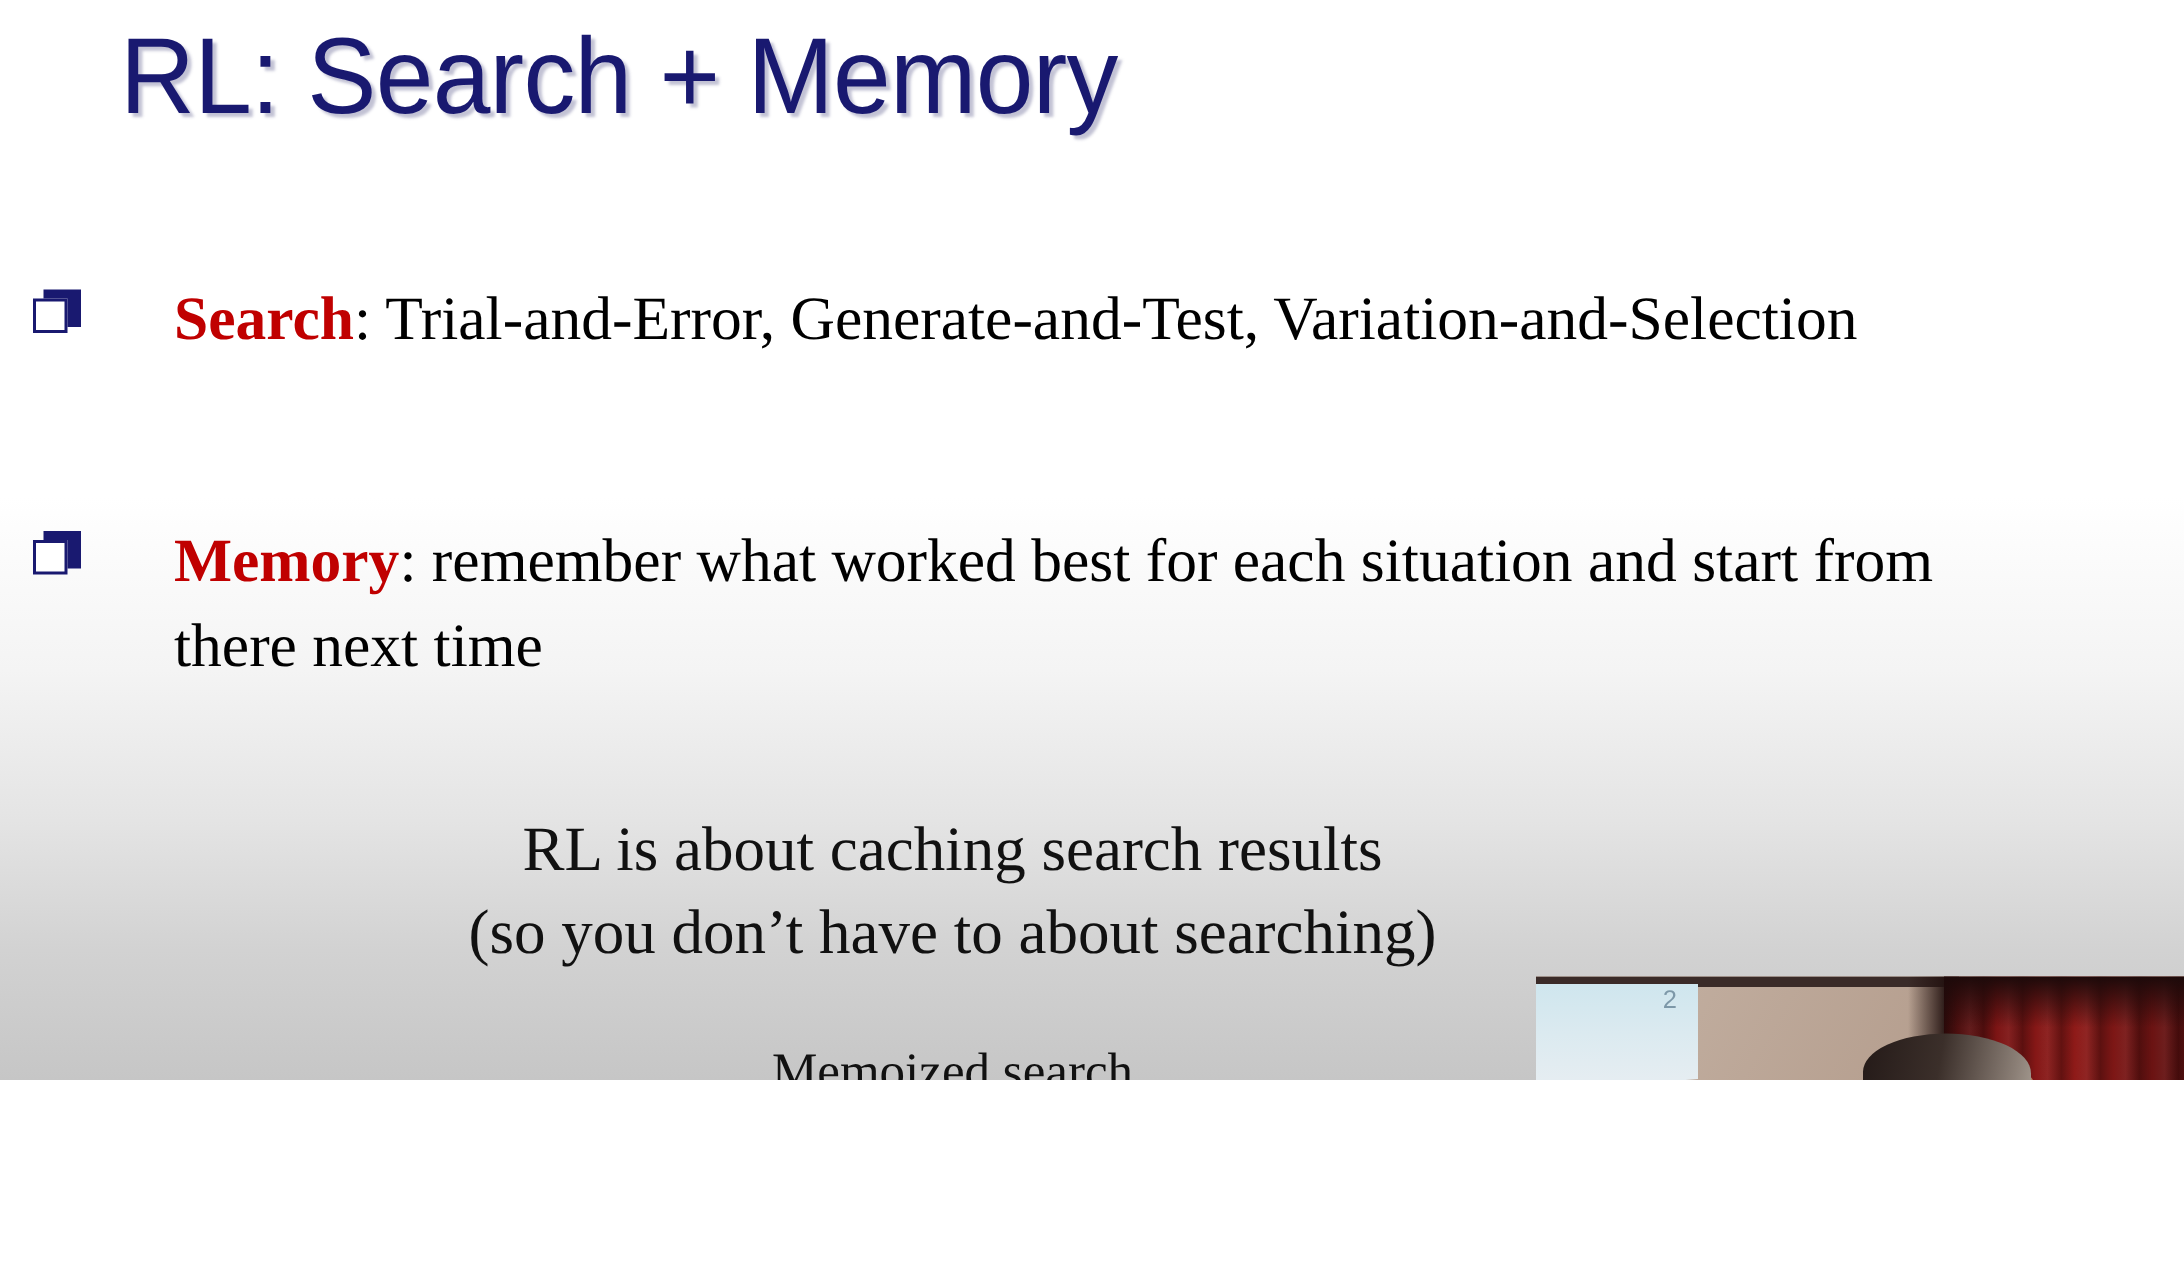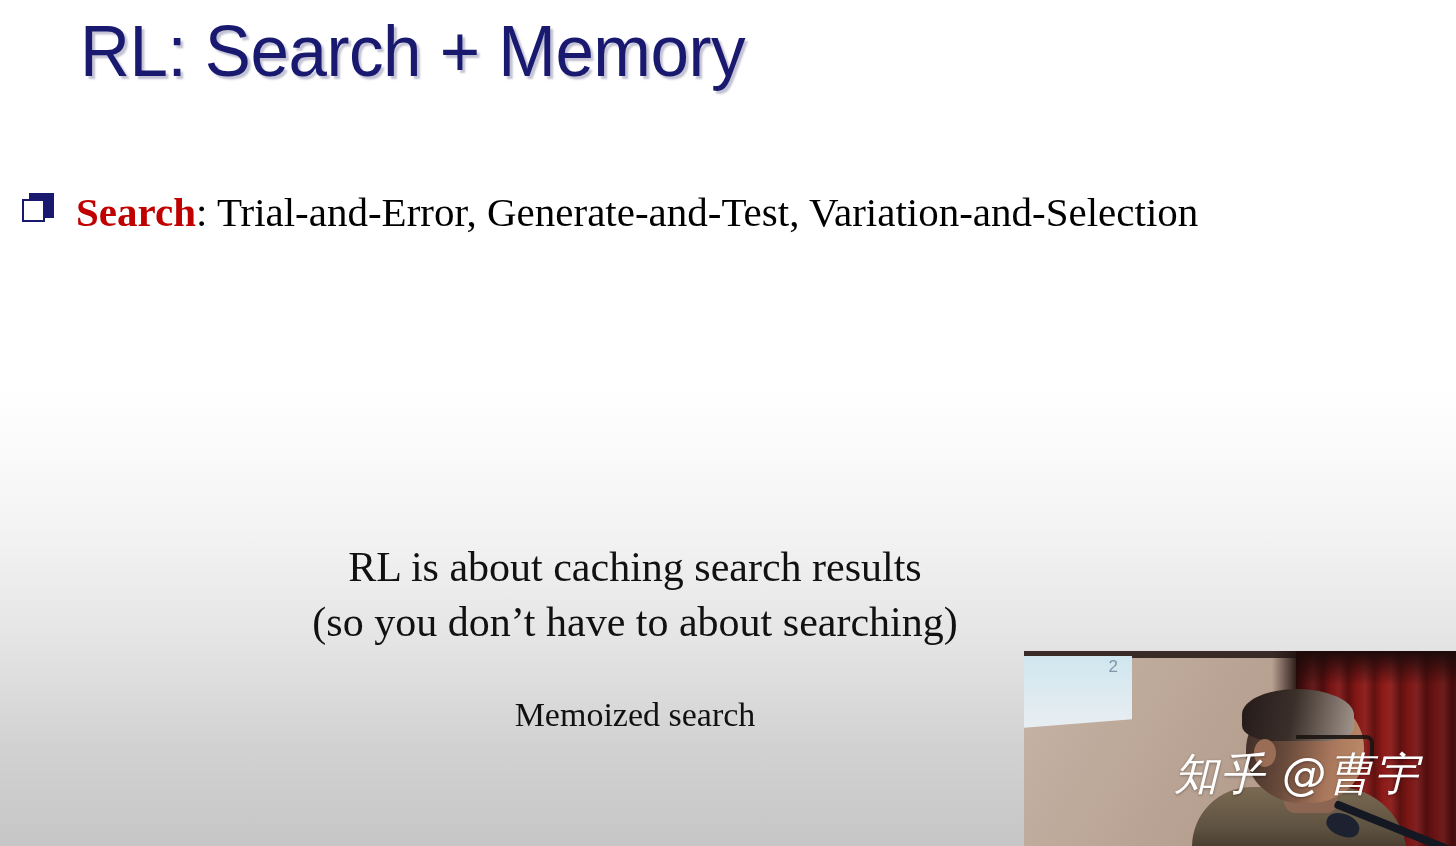--- a/index.html
+++ b/index.html
@@ -12,21 +12,21 @@
     width: 1456px;
     height: 846px;
     overflow: hidden;
     font-family: "Liberation Serif", "DejaVu Serif", serif;
   }
 
   
   #slide {
     position: relative;
     width: 1456px;
-    height: 846px;
+    height: 720px;
     background: linear-gradient(to bottom,
                 #ffffff 0%,
                 #ffffff 46%,
                 #f4f4f4 62%,
                 #e4e4e4 76%,
                 #d2d2d2 88%,
                 #c6c6c6 100%);
     overflow: hidden;
   }
 
@@ -46,20 +46,21 @@
     transform: scaleX(0.96);
     transform-origin: left top;
   }
 
   
   .bullet-row {
     position: absolute;
     display: flex;
     align-items: flex-start;
     left: 22px;
+    gap: 40px;
   }
   #bullet-1 { top: 184px; }
   #bullet-2 { top: 345px; }
 
   .bullet-marker {
     position: relative;
     flex: 0 0 auto;
     width: 34px;
     height: 34px;
     margin-top: 9px;
@@ -303,20 +304,27 @@
   <div id="title">RL: Search + Memory</div>
 
   <div class="bullet-row" id="bullet-1">
     <span class="bullet-marker">
       <span class="back"></span>
       <span class="front"></span>
     </span>
     <span class="bullet-text"><span class="kw">Search</span><span>: </span><span>Trial-and-Error, Generate-and-Test, Variation-and-Selection</span></span>
   </div>
 
+  <div class="bullet-row" id="bullet-2">
+    <span class="bullet-marker">
+      <span class="back"></span>
+      <span class="front"></span>
+    </span>
+    <span class="bullet-text"><span class="kw"> Memory</span><span>: </span><span>remember what worked best for each situation and start from there next time</span></span>
+  </div>
 
   <div class="annotation" id="anno-line-1">RL is about caching search results</div>
   <div class="annotation" id="anno-line-2">(so you don’t have to about searching)</div>
   <div class="annotation" id="anno-line-3">Memoized search</div>
 
   <div id="video-inset">
     <div id="vi-wall"></div>
     <div id="vi-topband"></div>
 
     <div id="vi-screen">

